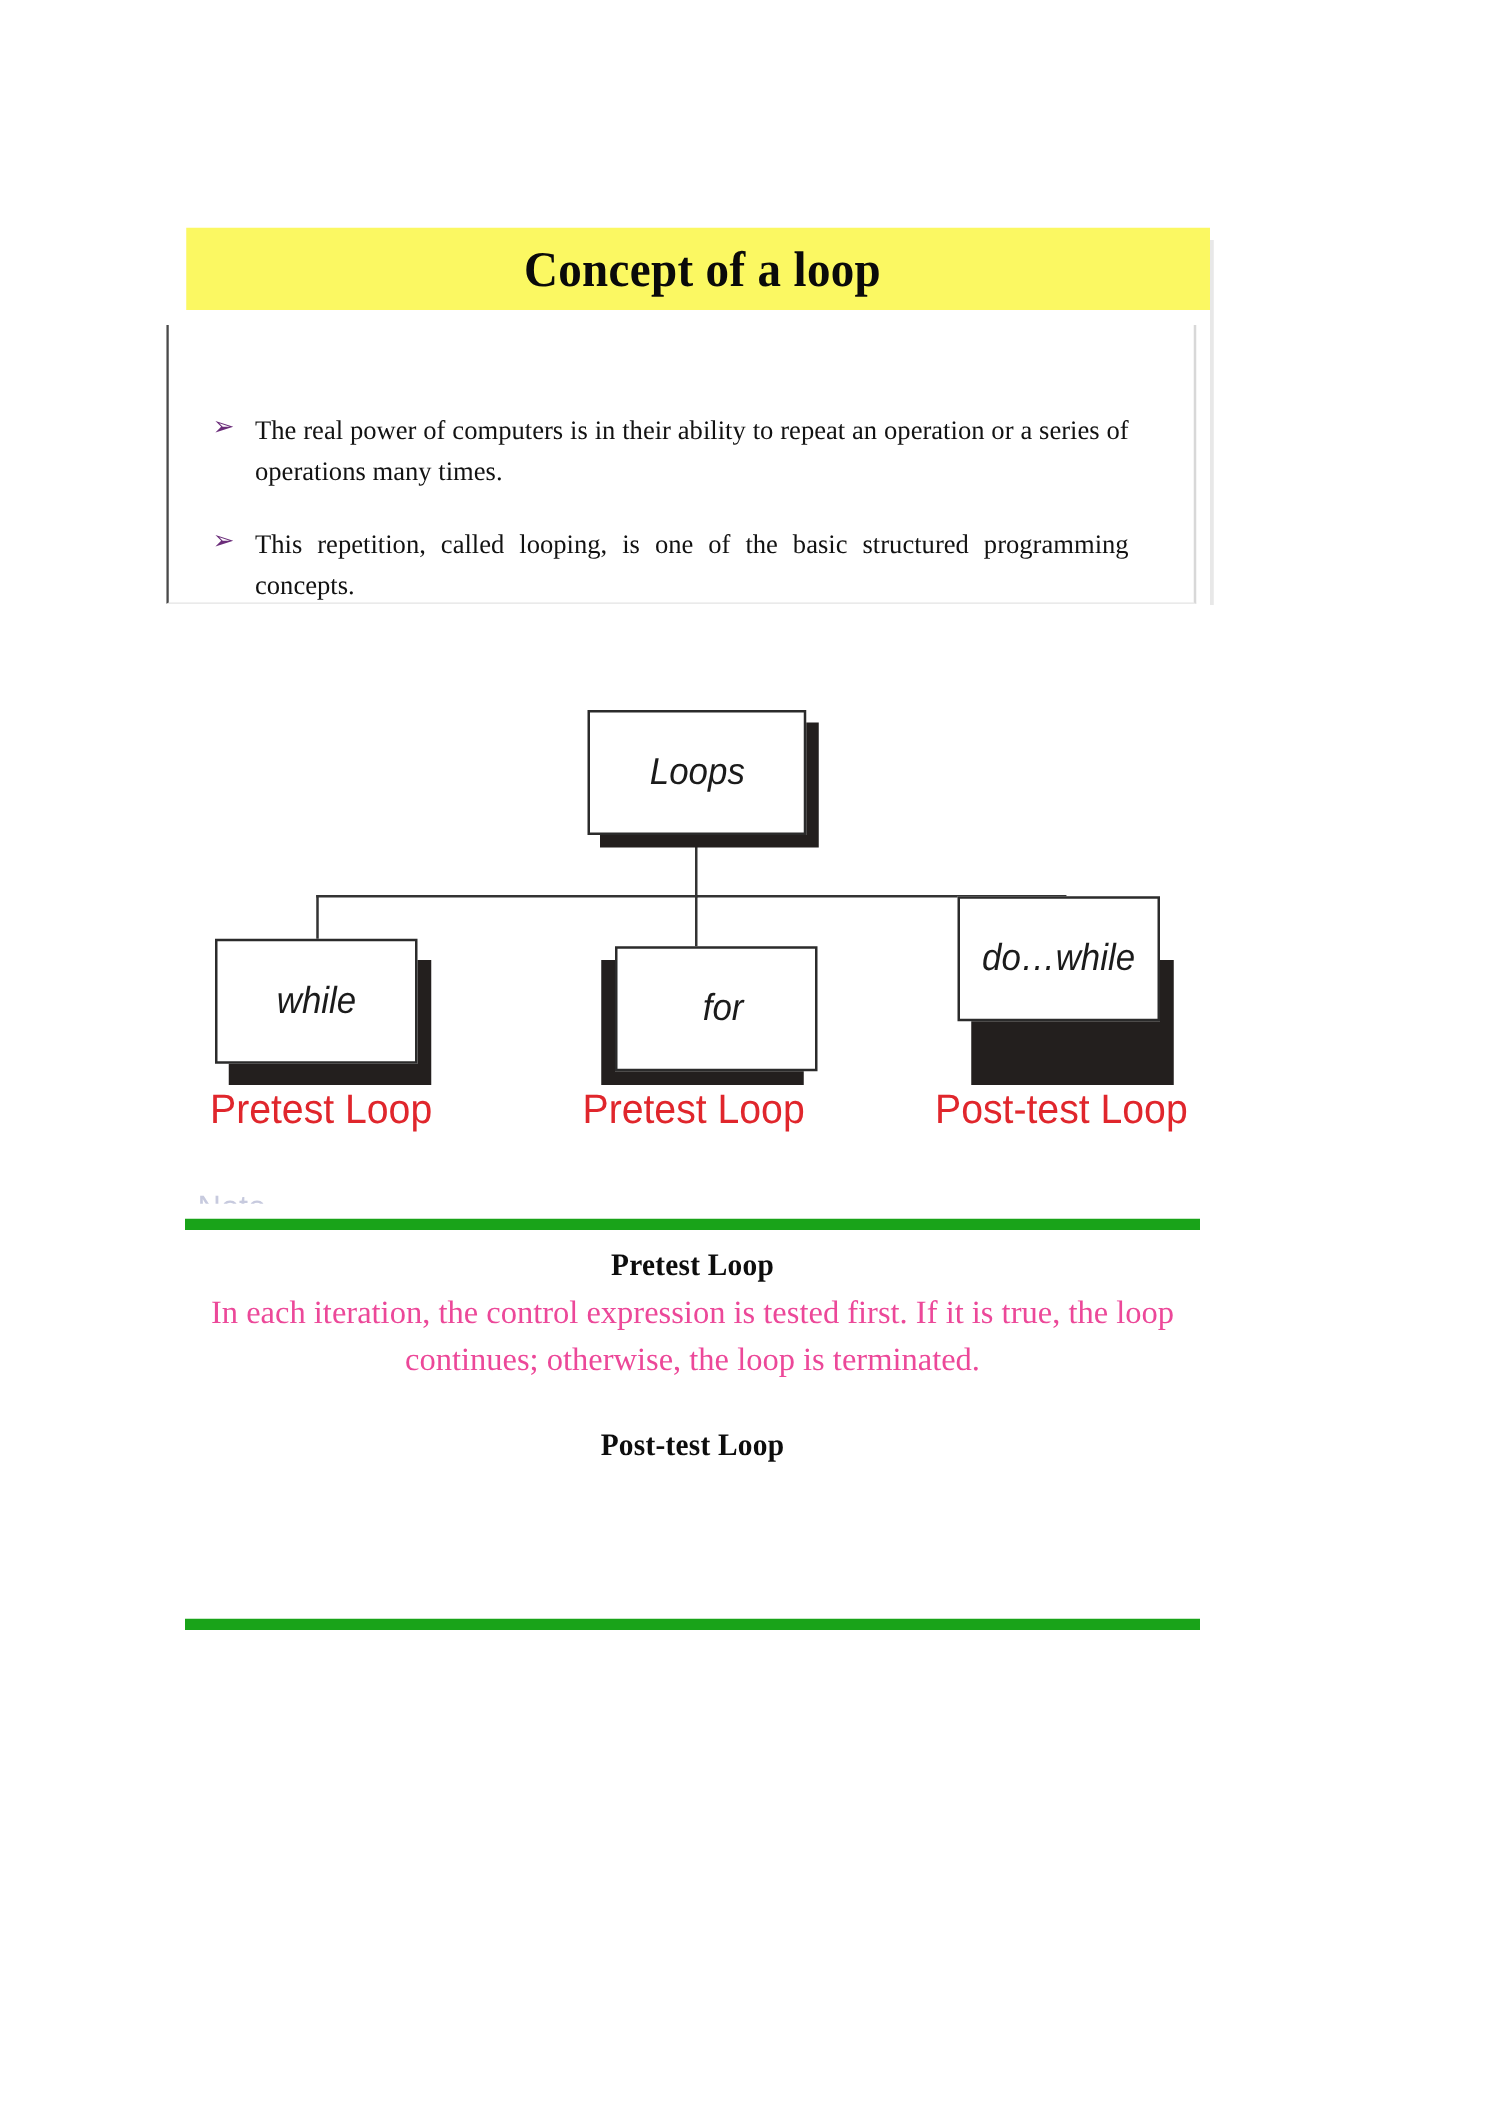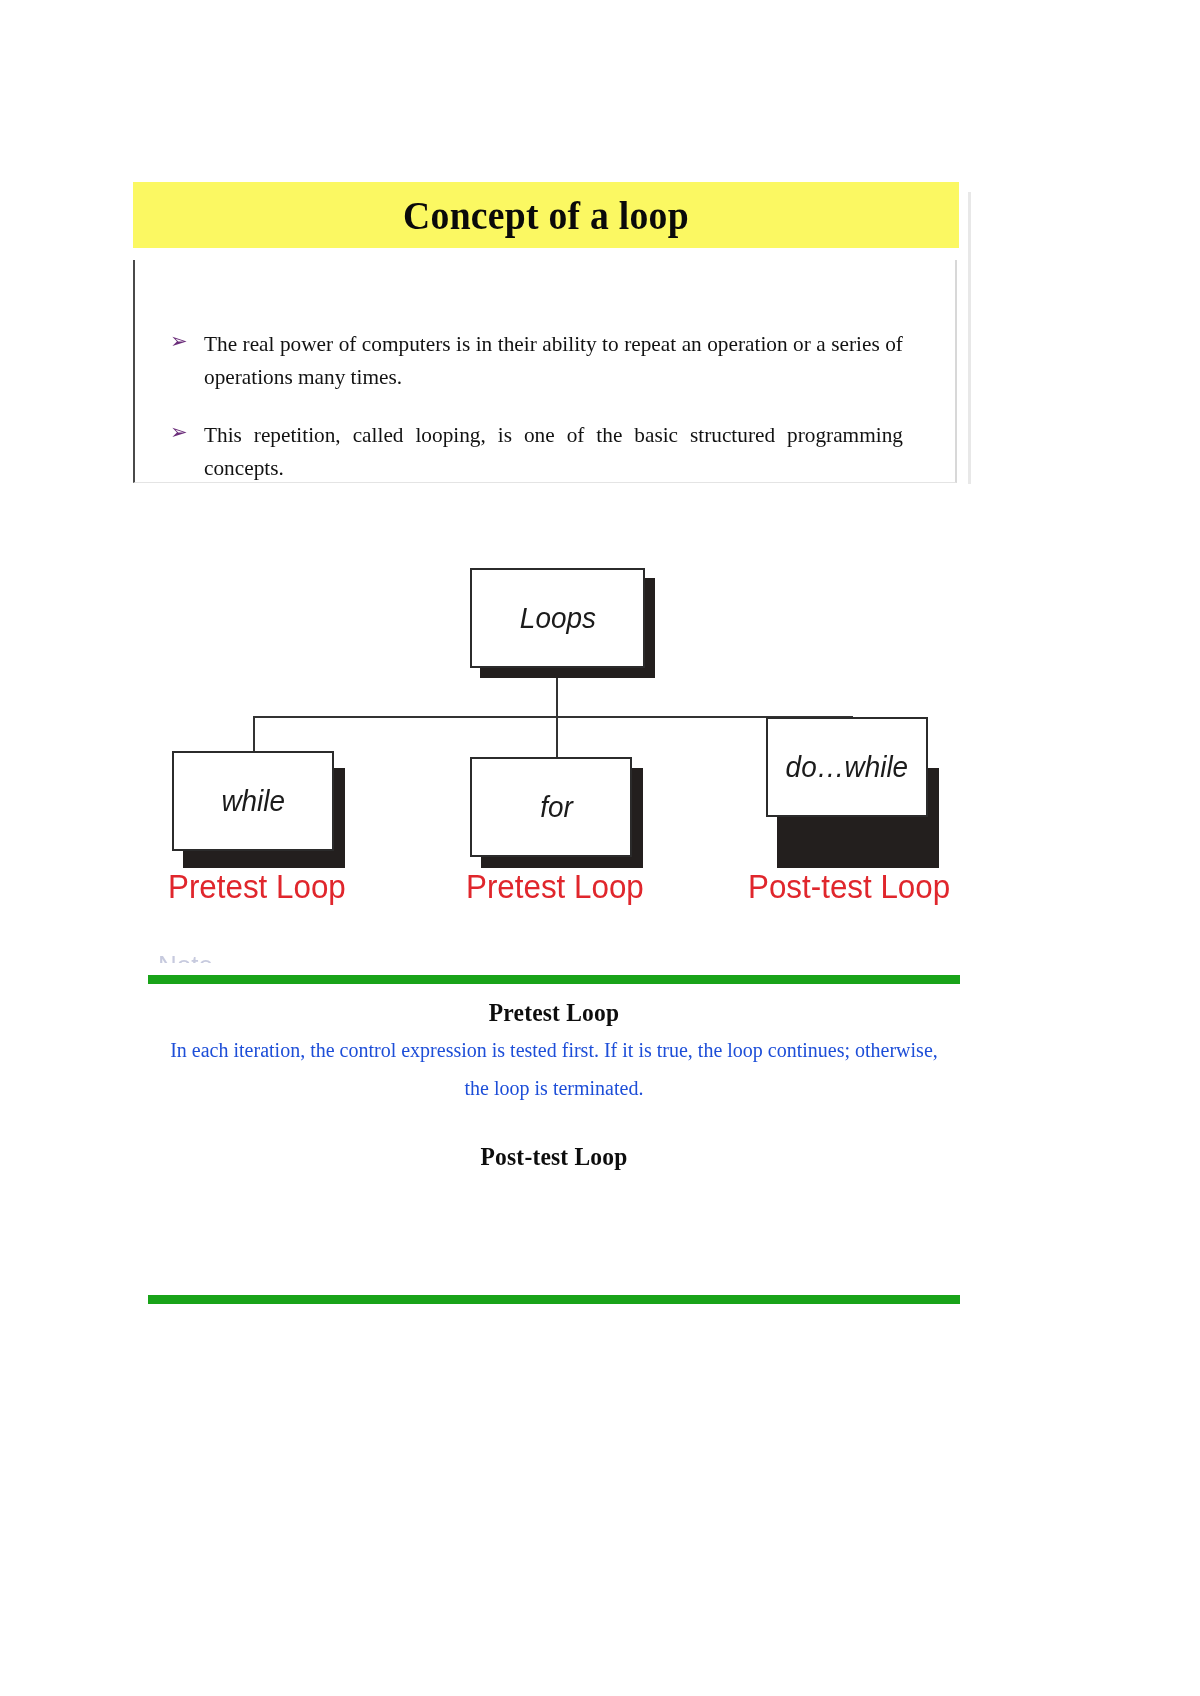--- a/index.html
+++ b/index.html
@@ -28,21 +28,21 @@
   #slide-card-shadow {
     position: absolute;
     left: 961px;
     top: 192px;
     width: 10px;
     height: 292px;
     background: #e8e8e8;
   }
   #slide-title-bar {
     position: absolute;
-    left: 0;
+    left: 16px;
     top: 0;
     width: 826px;
     height: 66px;
     background: #fbf862;
     display: flex;
     align-items: center;
     justify-content: center;
   }
   #slide-title-bar .title-text {
     font-family: "Liberation Serif", serif;
@@ -117,21 +117,21 @@
     transform: scaleX(0.93);
   }
 
   
   #node-root        { left: 470px; top: 568px; width: 175px; height: 100px; }
   #node-root-shadow { left: 480px; top: 578px; width: 175px; height: 100px; }
 
   
   #node-while        { left: 172px; top: 751px; width: 162px; height: 100px; }
   #node-while-shadow { left: 183px; top: 768px; width: 162px; height: 100px; }
-  #node-for          { left: 470px; top: 757px; width: 162px; height: 100px; padding-left: 12px; }
+  #node-for          { left: 492px; top: 757px; width: 162px; height: 100px; padding-left: 12px; }
   #node-for-shadow   { left: 481px; top: 768px; width: 162px; height: 100px; }
   #node-dowhile        { left: 766px; top: 717px; width: 162px; height: 100px; }
   #node-dowhile-shadow { left: 777px; top: 768px; width: 162px; height: 100px; }
 
   
   .conn { position: absolute; background: #333333; z-index: 1; }
   #conn-vert-root  { left: 556px; top: 668px; width: 2px;   height: 50px; }
   #conn-horiz      { left: 253px; top: 716px; width: 600px; height: 2px;  }
   #conn-drop-while { left: 253px; top: 716px; width: 2px;   height: 43px; }
   #conn-drop-for   { left: 556px; top: 716px; width: 2px;   height: 43px; }
@@ -192,23 +192,23 @@
     font-family: "Liberation Serif", serif;
     font-weight: bold;
     font-size: 25px;
     color: #0d0d0d;
     letter-spacing: 0.2px;
     transform: scaleX(0.94);
     margin-bottom: 4px;
   }
   .def-body {
     font-family: "Liberation Serif", serif;
-    font-size: 20px;
+    font-size: 26px;
     line-height: 38px;
-    color: #1d4ed8;
+    color: #ec4899;
     padding: 0 18px;
   }
 </style>
 </head>
 <body>
 
 <div id="slide-card-shadow"></div>
 
 <div id="slide-card">
 

